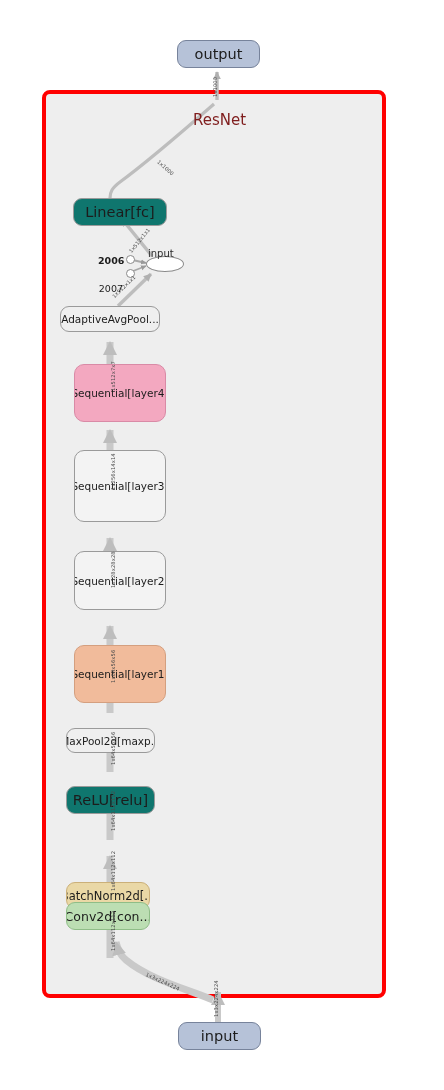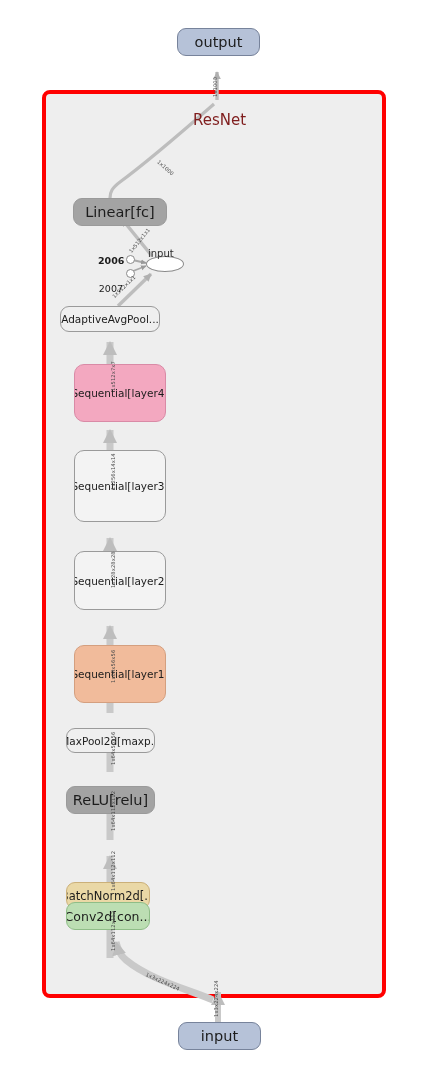--- a/index.html
+++ b/index.html
@@ -51,21 +51,21 @@
     overflow: hidden;
   }
   .node-io {
     border: 1.4px solid #77839b;
     background: #b6c2d8;
     border-radius: 9px;
     font-size: 14.5px;
   }
   .node-plain {
     border: 1.4px solid #9a9a9a;
-    background: #a3a3a3;
+    background: #0f766e;
     border-radius: 9px;
     font-size: 14.5px;
   }
   .node-small {
     border: 1.4px solid #9a9a9a;
     background: #efefef;
     border-radius: 9px;
     font-size: 10.5px;
   }
   .node-block {
@@ -228,21 +228,21 @@
       <path d="M213,1000 C190,990 150,980 126,960 C120,955 118,950 116,942" stroke="#c9c9c9" stroke-width="7" fill="none" marker-end="url(#ahBig)"></path>
     </g>
 
     <g>
       <path d="M218,1022 L218,992" stroke="#c9c9c9" stroke-width="6" fill="none" marker-end="url(#ahBig)"></path>
     </g>
   </svg>
 
   <div class="cluster-label" style="left:193px; top:111px;">ResNet</div>
 
-  <div class="node node-io" style="left:177px; top:28px; width:83px; height:28px;">output</div>
+  <div class="node node-io" style="left:177px; top:40px; width:83px; height:28px;">output</div>
 
   <div class="node node-plain" style="left:73px; top:198px; width:94px; height:28px;">Linear[fc]</div>
 
   <div class="node-ellipse" style="left:146px; top:256px; width:38px; height:16px;"></div>
   <div class="ellipse-caption" style="left:148px; top:248px;">input</div>
 
   <div class="port-label" style="left:98px; top:255px; width:25px;font-weight:bold;">2006</div>
   <div class="port-dot" style="left:126px; top:255px;"></div>
 
   <div class="port-label" style="left:98px; top:283px; width:25px;">2007</div>

